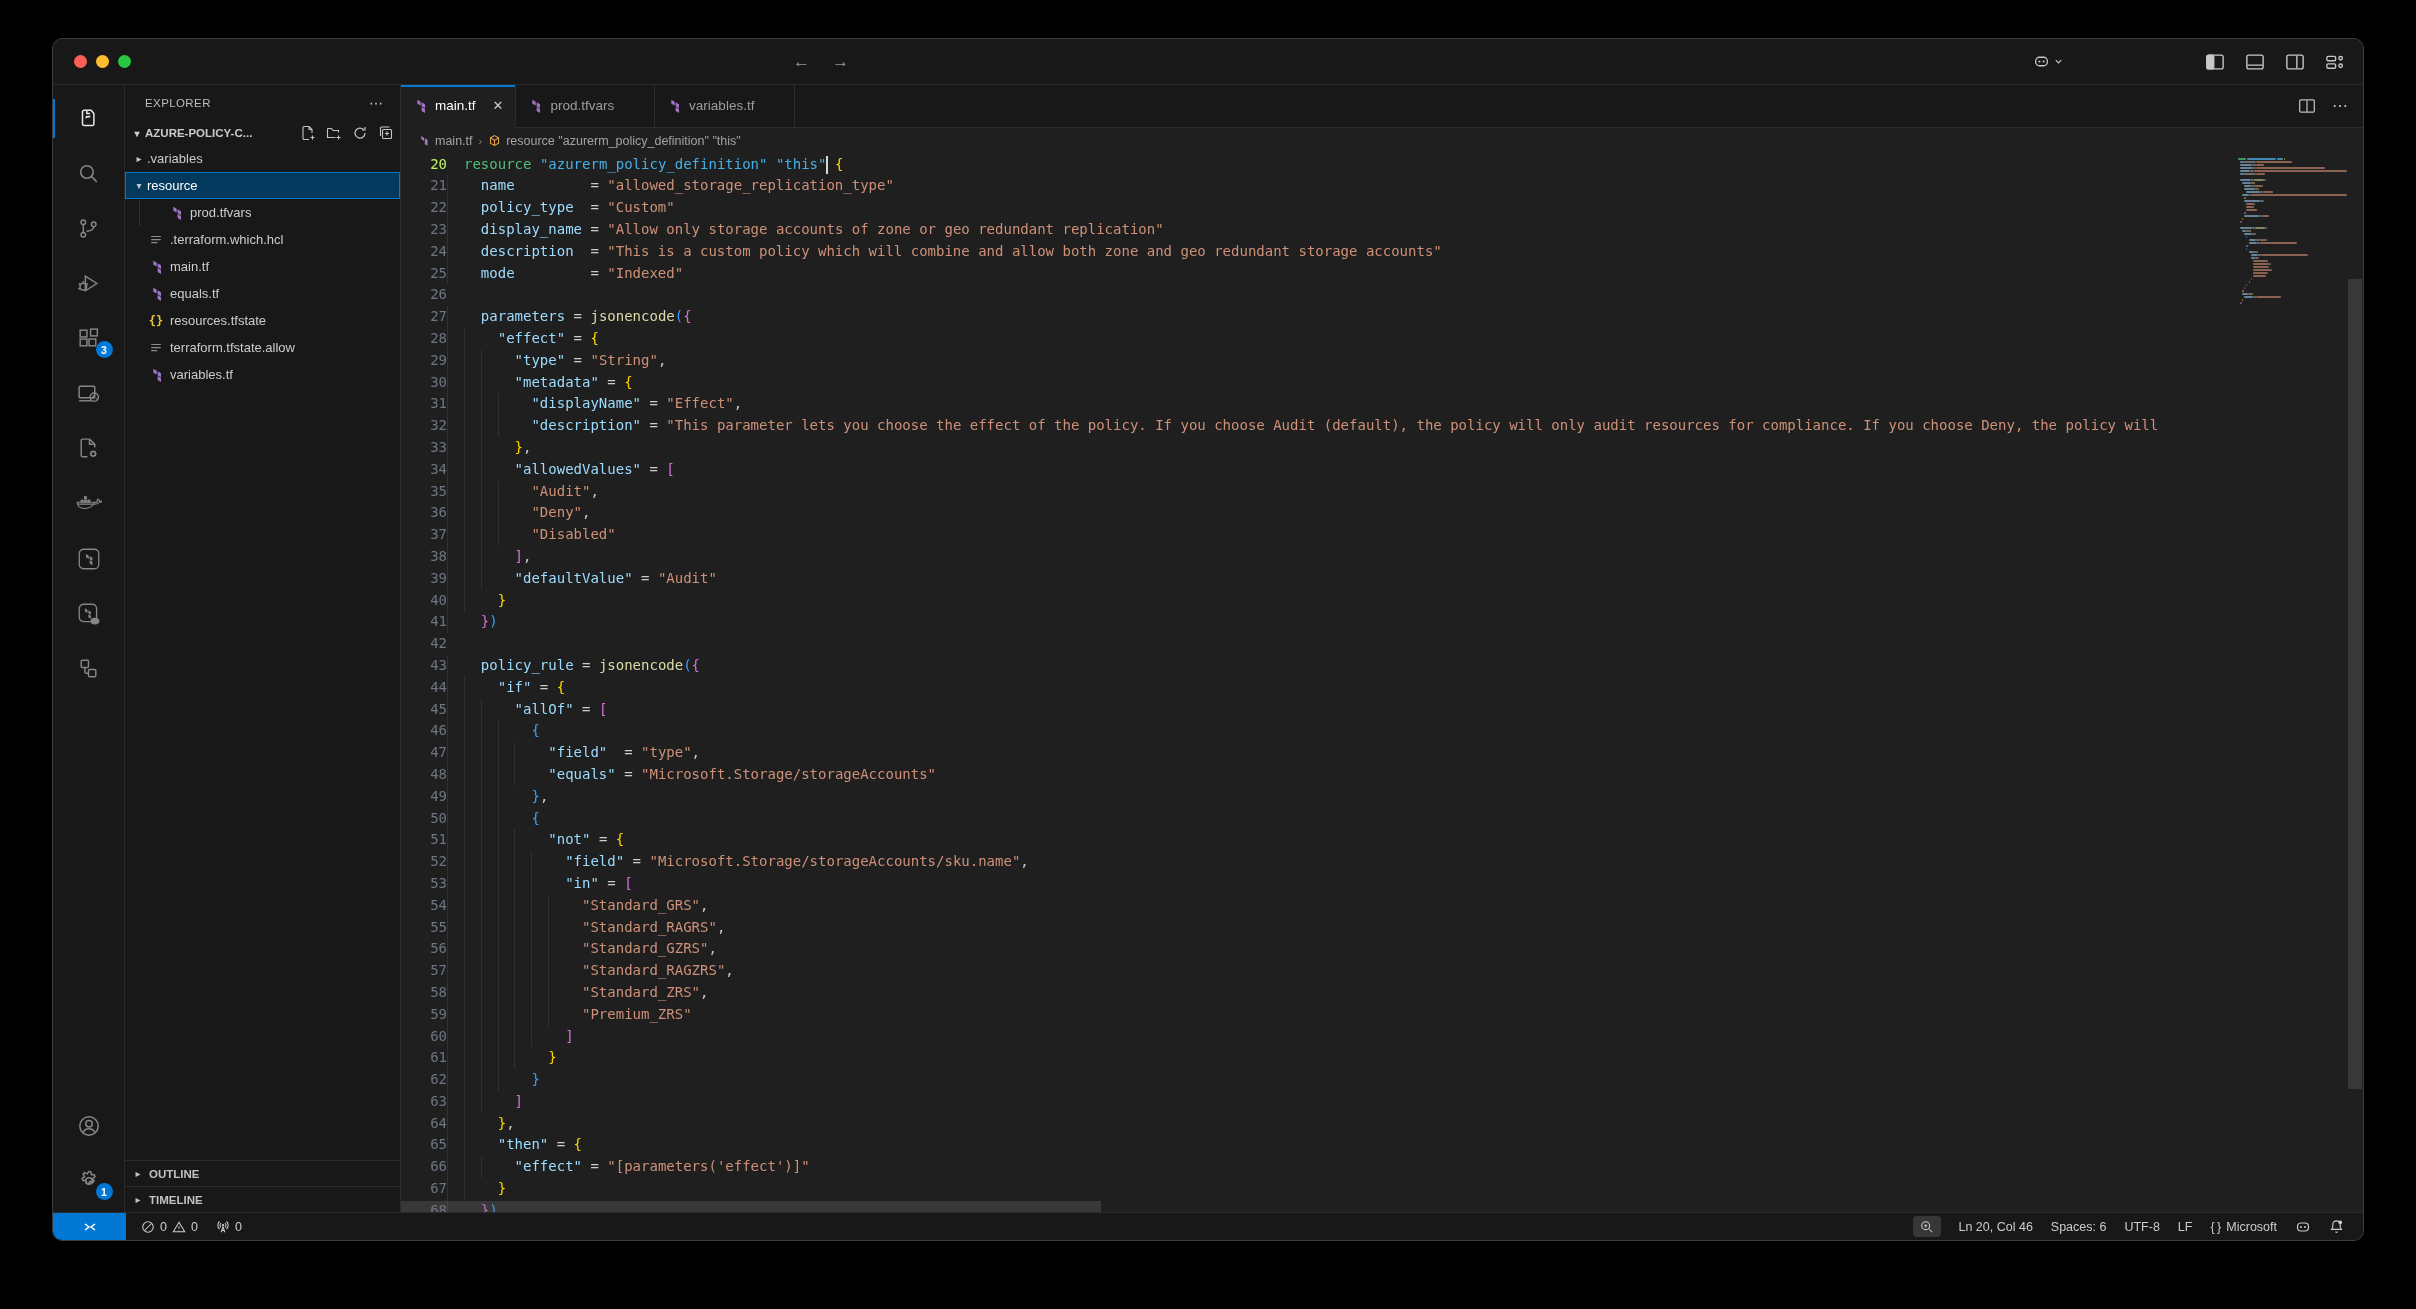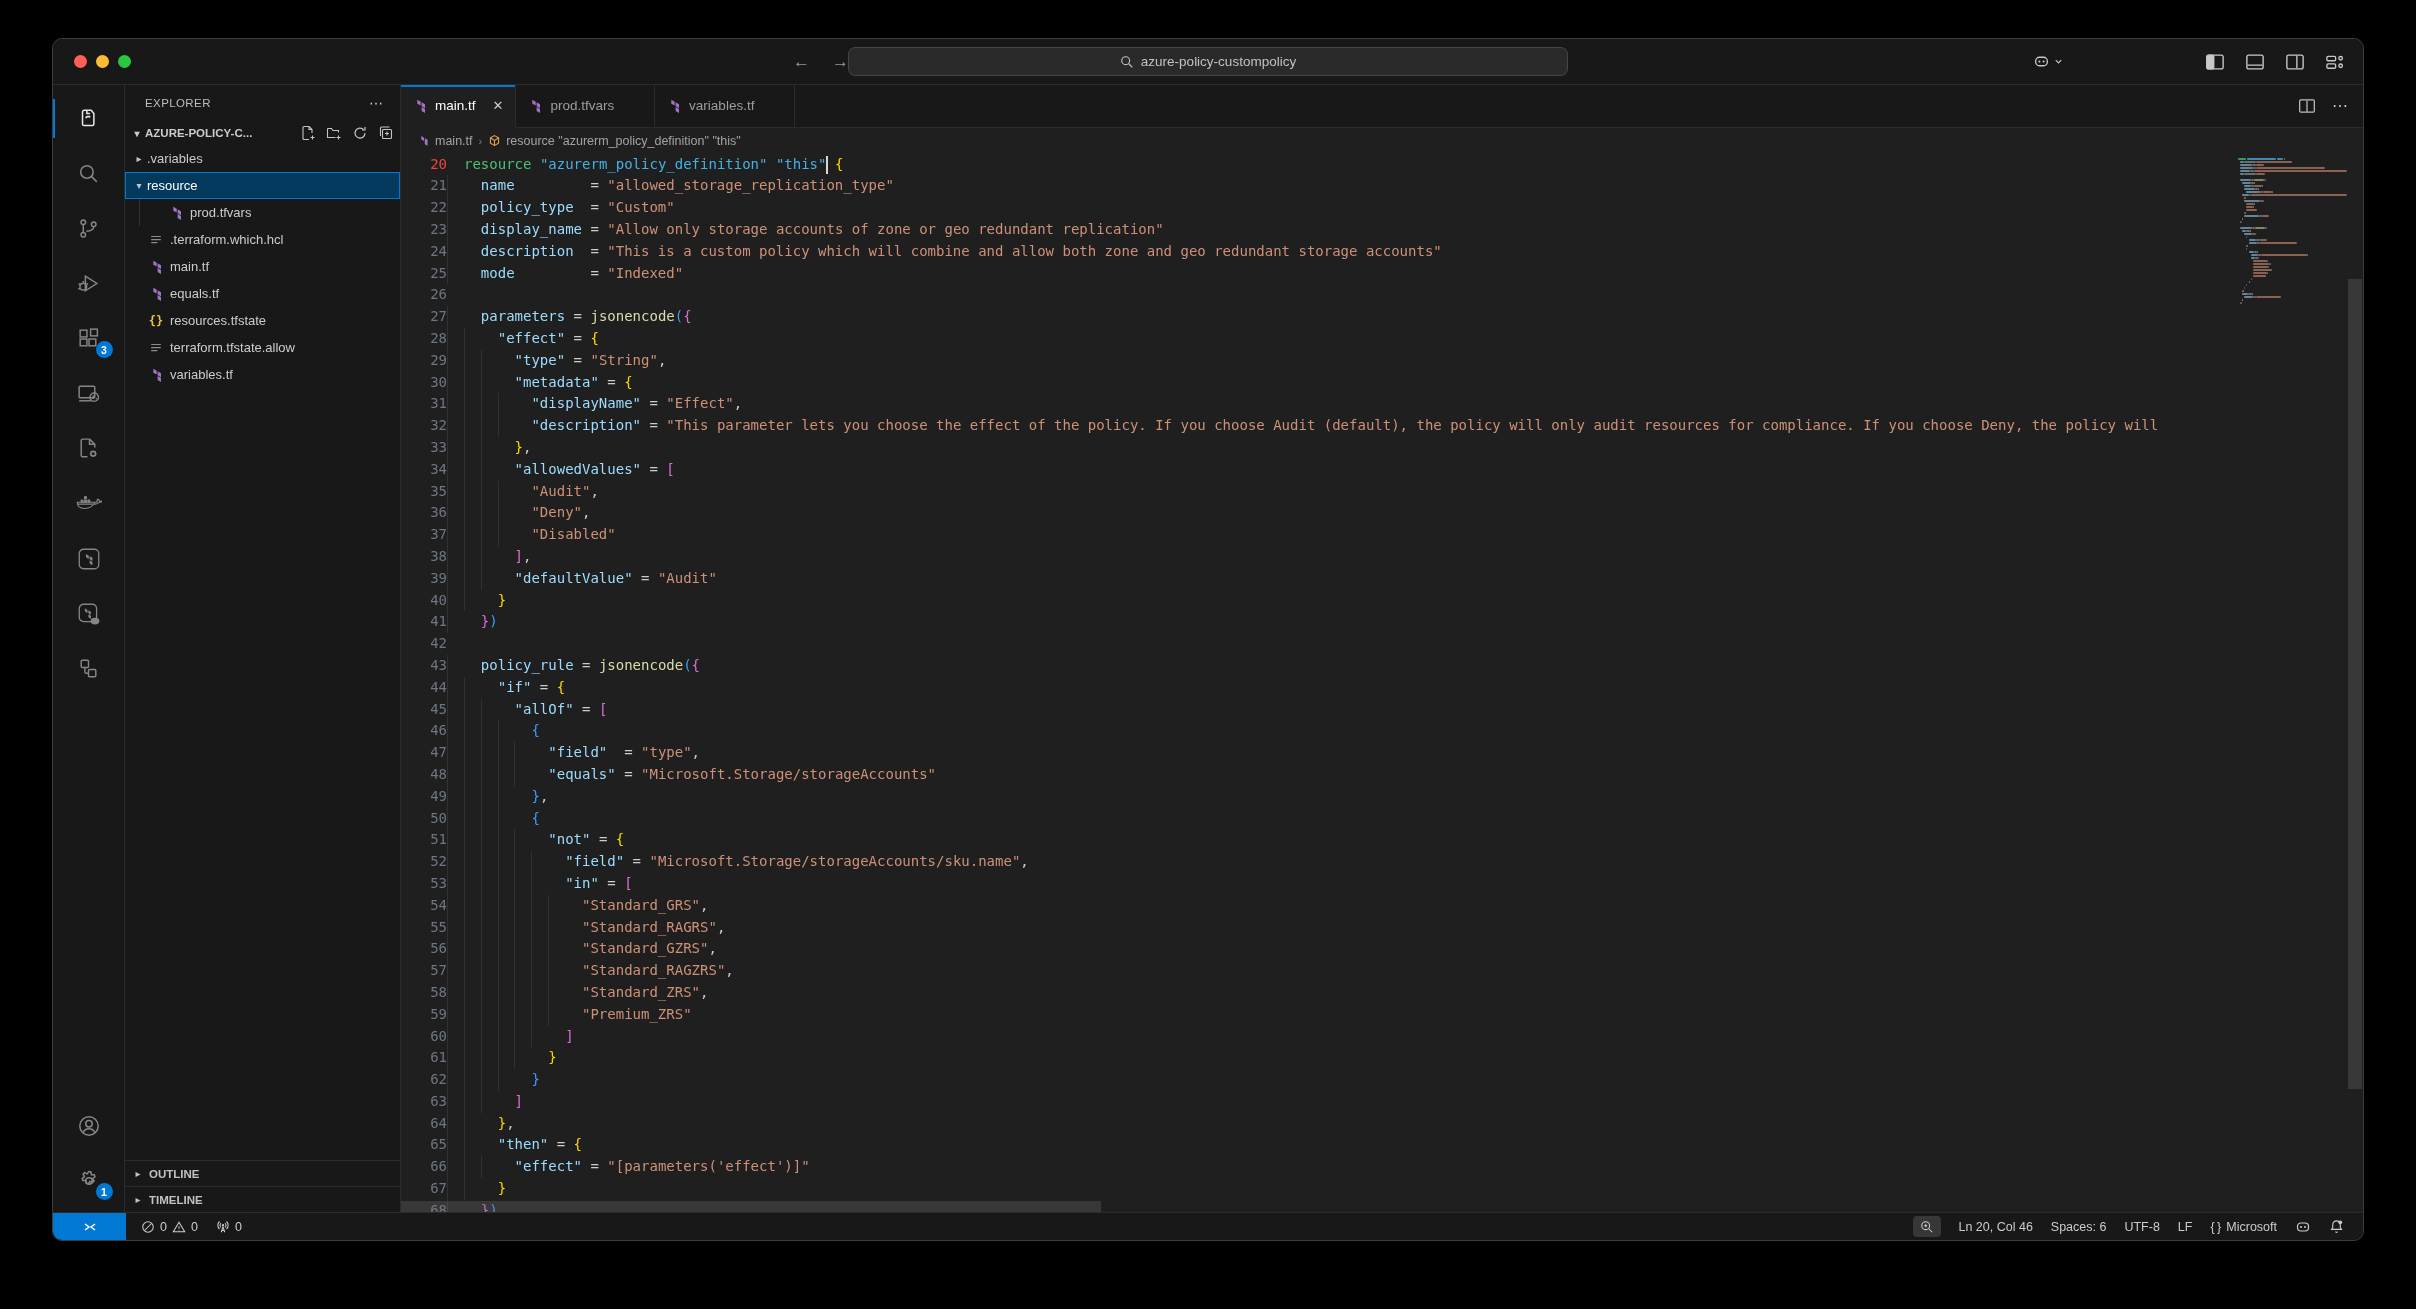--- a/index.html
+++ b/index.html
@@ -66,21 +66,21 @@
   .tab.active .close { visibility:visible; }
   .tab-actions { margin-left:auto; display:flex; align-items:center; gap:16px; padding-right:14px; color:#c0c0c0; }
   .breadcrumb { height:26px; display:flex; align-items:center; gap:5px; padding-left:16px; font-size:12.5px;
                 color:#a3a3a3; background:#1f1f1f; flex:0 0 auto; }
   .breadcrumb .sep { color:#7e7e7e; font-size:11px; padding:0 1px; }
   .code-wrap { flex:1 1 auto; position:relative; overflow:hidden; display:flex; min-height:0; }
   .code-scroll { flex:1 1 auto; overflow:hidden; position:relative; }
   .code-lines { font-family:"DejaVu Sans Mono", monospace; font-size:14px; line-height:21.8px; white-space:pre; }
   .cl-row { display:flex; height:21.8px; position:relative; }
   .cl-num { width:46px; flex:0 0 auto; text-align:right; color:#6e7681; user-select:none; }
-  .cl-num.active { color:#ef4444; }
+  .cl-num.active { color:#bef264; }
   .cl-text { padding-left:17px; position:relative; }
   .guide { position:absolute; top:0; bottom:0; width:1px; background:#313131; }
   .cursor { position:absolute; top:2px; width:1.5px; height:18px; background:#d7d7d7; }
   .tok-kw   { color:#4fc076; }
   .tok-sb   { color:#45b0e5; }
   .tok-prop { color:#9cdcfe; }
   .tok-str  { color:#ce9178; }
   .tok-fn   { color:#dcdcaa; }
   .tok-pl   { color:#cccccc; }
   .tok-by   { color:#ffd700; }
@@ -113,27 +113,20 @@
     <div class="titlebar">
       <div class="traffic">
         <span style="background:#ff5f57"></span>
         <span style="background:#febc2e"></span>
         <span style="background:#28c840"></span>
       </div>
       <div class="nav-arrows">
         <span>←</span>
         <span>→</span>
       </div>
-      <div class="cmd-center">
-        <svg width="14" height="14" viewBox="0 0 16 16" fill="none" stroke="#c2c2c2" stroke-width="1.3">
-            <circle cx="6.5" cy="6.5" r="4.5"></circle>
-            <path d="M10 10l4 4"></path>
-          </svg>
-        <span>azure-policy-custompolicy</span>
-      </div>
       <div class="copilot-wrap">
         <svg width="17" height="17" viewBox="0 0 16 16" fill="none" stroke="#c8c8c8" stroke-width="1.2">
             <rect x="2.5" y="4" width="11" height="8" rx="3.5"></rect>
             <circle cx="6" cy="8" r="1" fill="#c8c8c8" stroke="none"></circle>
             <circle cx="10" cy="8" r="1" fill="#c8c8c8" stroke="none"></circle>
           </svg>
         <svg width="9" height="9" viewBox="0 0 10 10" fill="none" stroke="#c8c8c8" stroke-width="1.3">
             <path d="M2 3.5l3 3 3-3"></path>
           </svg>
       </div>

